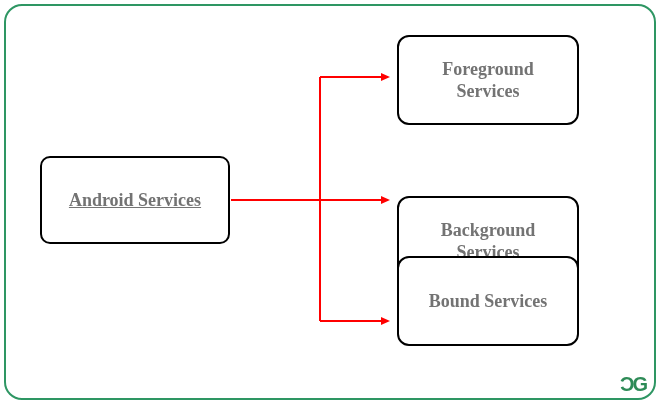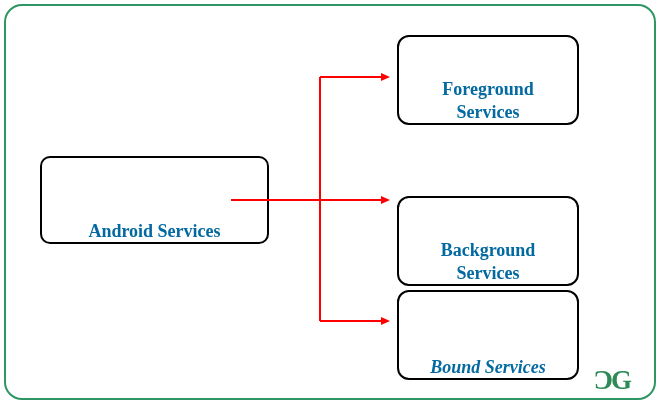--- a/index.html
+++ b/index.html
@@ -23,62 +23,63 @@
     border: 2px solid #2e9663;
     border-radius: 18px;
     background: #ffffff;
   }
   .node {
     position: absolute;
     border: 2px solid #000000;
     border-radius: 10px;
     background: #ffffff;
     display: flex;
-    align-items: flex-end;
+    align-items: center;
     justify-content: center;
     text-align: center;
-    color: #0369a1;
+    color: #737373;
     font-weight: bold;
     font-size: 18px;
     line-height: 1.25;
     box-sizing: border-box;
   }
   .node-source {
     left: 40px;
     top: 156px;
-    width: 229px;
+    width: 190px;
     height: 88px;
+    text-decoration: underline;
   }
   .node-target {
     left: 397px;
     width: 182px;
     height: 90px;
     border-radius: 12px;
     padding: 0 28px;
   }
   .node-target.t0 { top: 35px; }
   .node-target.t1 { top: 155px; margin-top: 41px; }
-  .node-target.t2 { top: 290px; font-style: italic; }
+  .node-target.t2 { top: 256px; }
   .arrow-layer {
     position: absolute;
     left: 0;
     top: 0;
     width: 660px;
     height: 404px;
     pointer-events: none;
   }
   .brand-logo {
     position: absolute;
-    right: 30px;
+    right: 14px;
     bottom: 8px;
     color: #2e8b57;
     font-weight: bold;
-    font-size: 27px;
+    font-size: 20px;
     letter-spacing: -2px;
-    font-family: Liberation Serif, serif;
+    font-family: Liberation Sans, sans-serif;
   }
 </style>
 </head>
 <body>
 
 <div class="outer-frame"></div>
 
 <div class="node node-source">
   <span>Android Services</span>
 </div>

